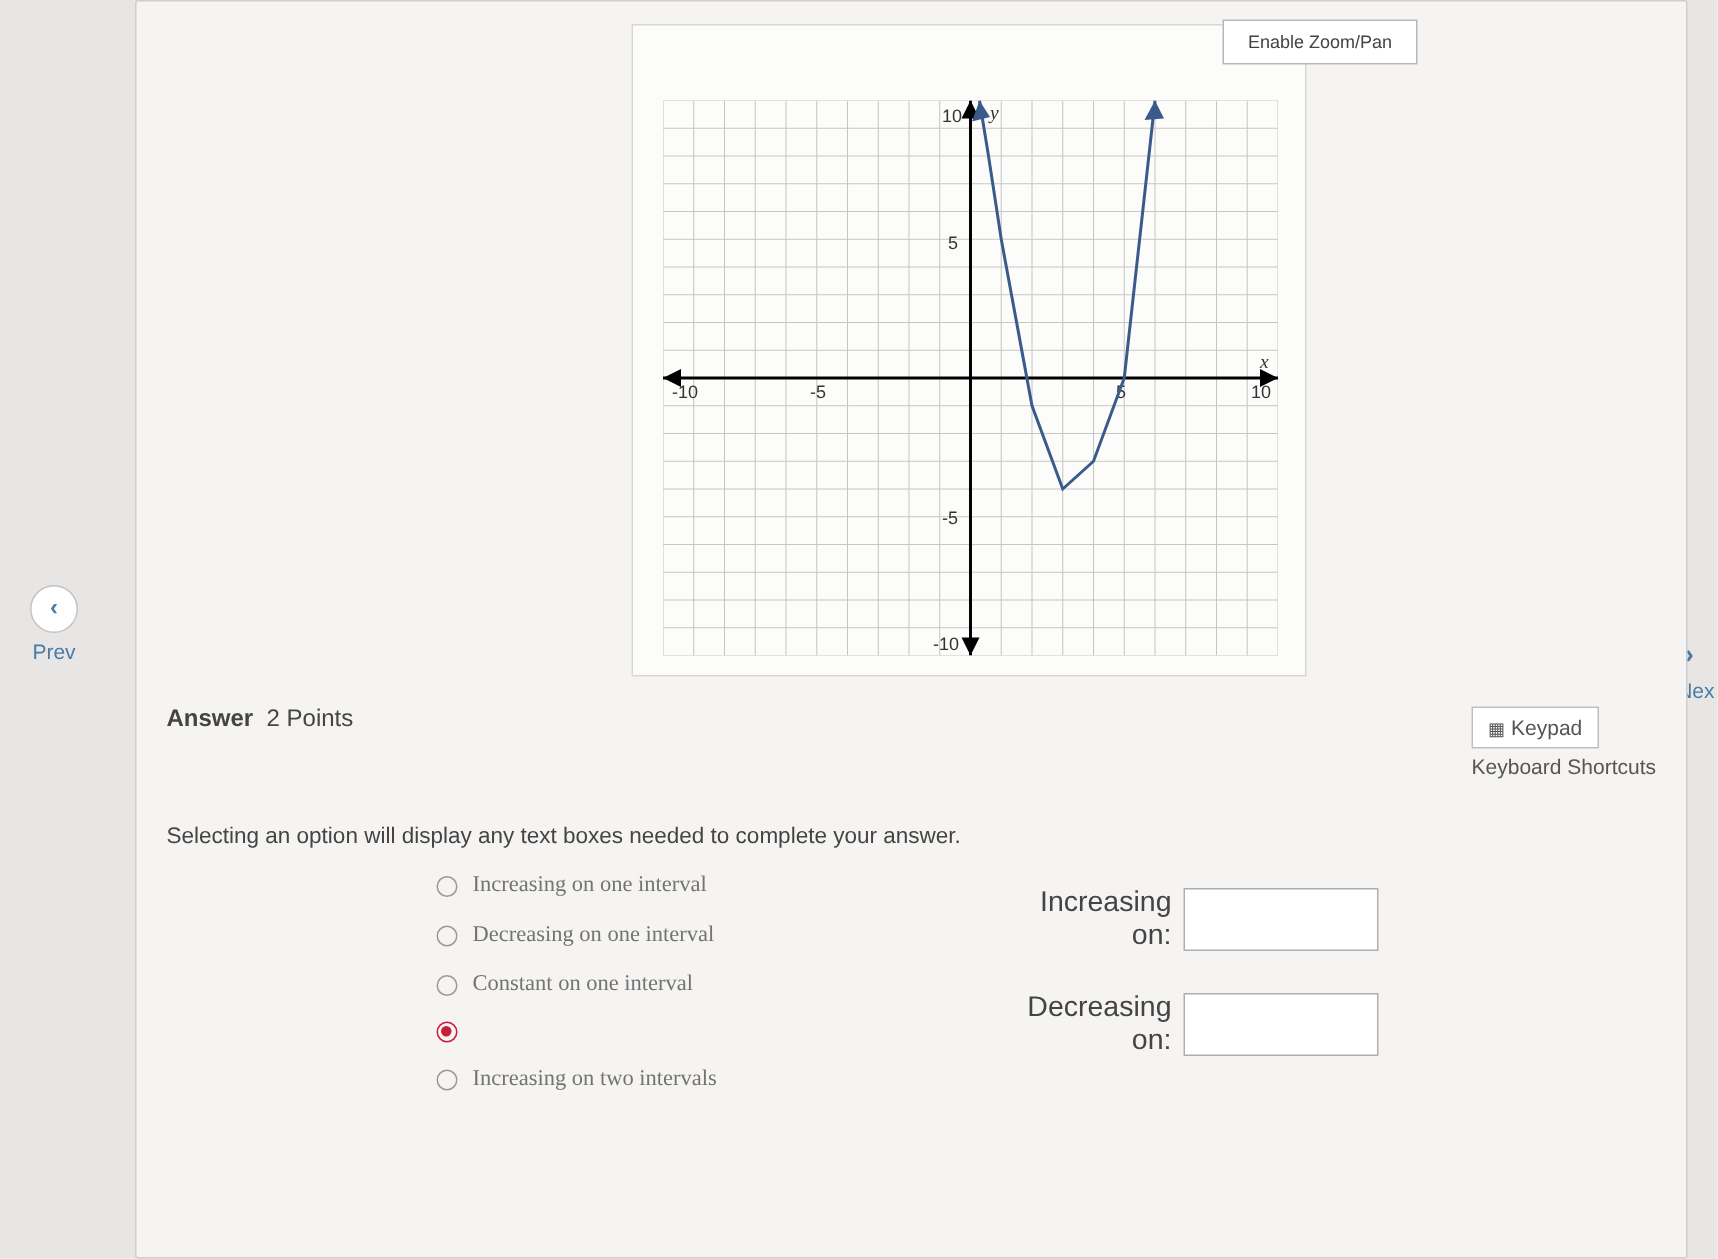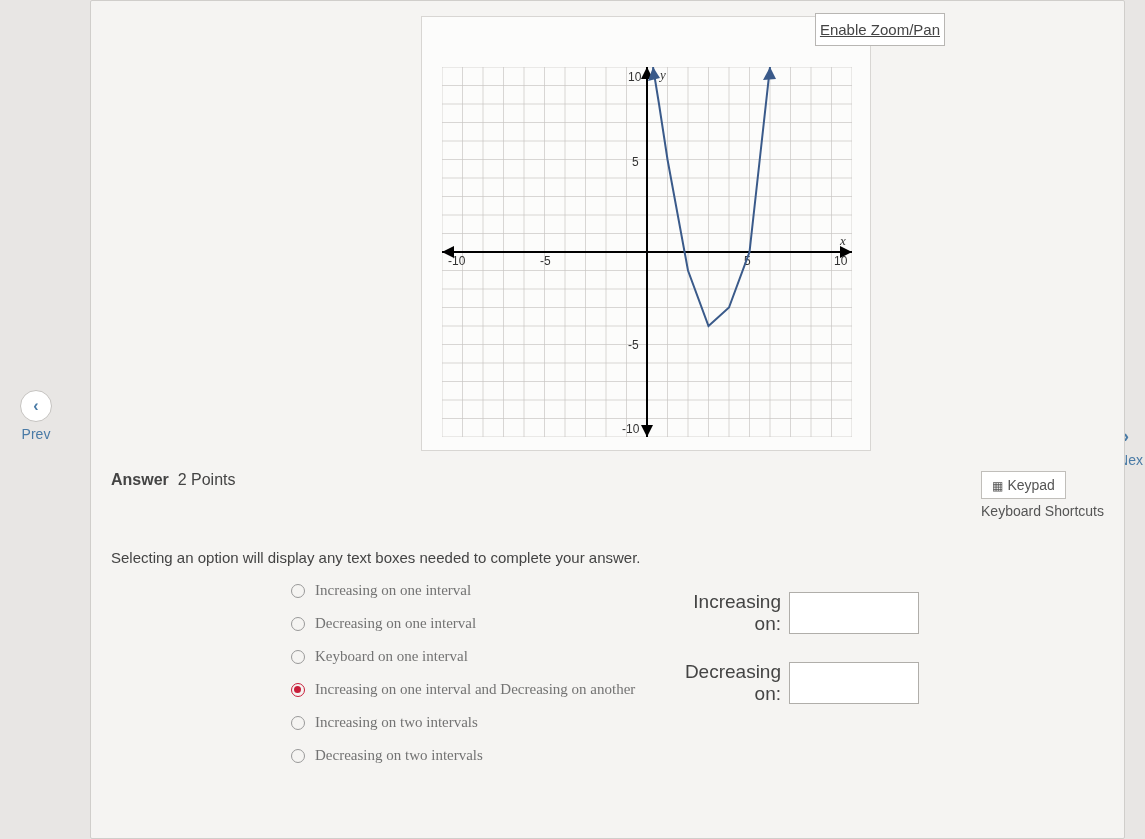--- a/index.html
+++ b/index.html
@@ -71,25 +71,24 @@
       height: 435px;
       background: #fcfcfb;
       border: 1px solid #d8d6d3;
     }
     .enable-zoom {
       position: absolute;
       right: -75px;
       top: -4px;
       background: #fff;
       border: 1px solid #b8b6b3;
-      padding: 7px 4px;
-      font-size: 15px;
+      padding: 7px 16px;
+      font-size: 12px;
       color: #444;
       cursor: pointer;
-      text-decoration: underline;
     }
     .graph-canvas {
       position: absolute;
       left: 20px;
       top: 50px;
       width: 410px;
       height: 370px;
     }
     .answer-section {
       position: absolute;
@@ -307,33 +306,28 @@
         <div class="option-row">
           <span class="radio"></span>
           <span>Increasing on one interval</span>
         </div>
         <div class="option-row">
           <span class="radio"></span>
           <span>Decreasing on one interval</span>
         </div>
         <div class="option-row">
           <span class="radio"></span>
-          <span>Keyboard on one interval</span>
+          <span>Constant on one interval</span>
         </div>
         <div class="option-row">
           <span class="radio selected"></span>
-          <span>Increasing on one interval and Decreasing on another</span>
         </div>
         <div class="option-row">
           <span class="radio"></span>
           <span>Increasing on two intervals</span>
-        </div>
-        <div class="option-row">
-          <span class="radio"></span>
-          <span>Decreasing on two intervals</span>
         </div>
       </div>
 
     <div class="inputs-col" id="inputs-col">
         <div class="input-row">
           <div class="input-label">Increasing on:</div>
           <input class="input-box" style="">
         </div>
         <div class="input-row">
           <div class="input-label">Decreasing on:</div>

